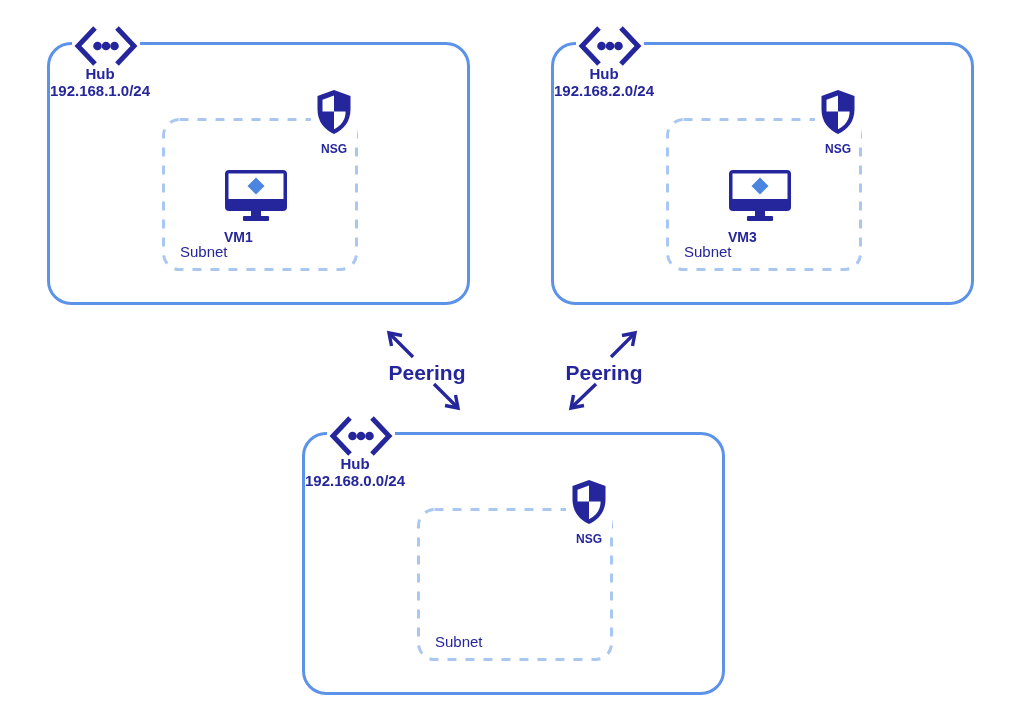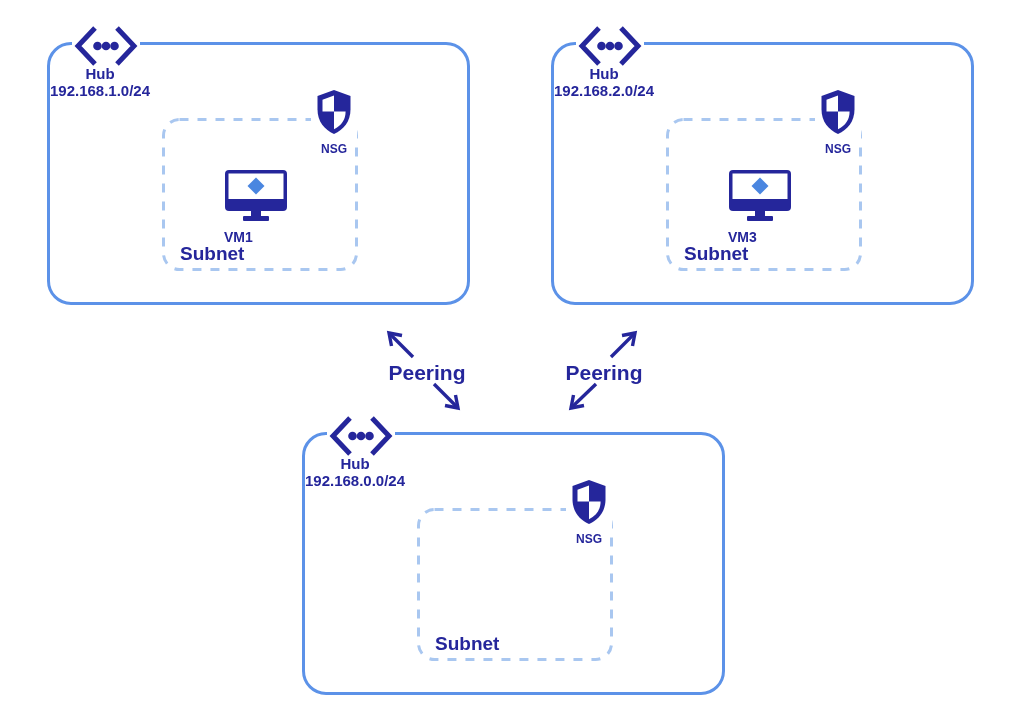--- a/index.html
+++ b/index.html
@@ -20,21 +20,21 @@
   .vnet2{left:551px;top:42px;}
   .vnet3{left:302px;top:432px;}
 
   .hub-icon{position:absolute;left:22px;top:-21px;width:68px;height:44px;background:var(--bg);
             display:flex;align-items:center;justify-content:center;}
   .hub-text{position:absolute;left:-30px;top:20px;width:160px;text-align:center;
             font-size:15px;line-height:17px;font-weight:700;}
 
   .subnet-svg{position:absolute;left:112px;top:73px;width:196px;height:153px;}
   .subnet-rect{fill:none;stroke:var(--subnet_border);stroke-width:3;stroke-dasharray:9 9;}
-  .subnet-label{position:absolute;left:130px;top:198px;font-size:19px;font-weight:700;}
+  .subnet-label{position:absolute;left:130px;top:198px;font-size:15px;font-weight:400;}
 
   .nsg{position:absolute;left:258px;top:44px;width:52px;text-align:center;}
   .nsg .icon-wrap{display:inline-block;background:var(--bg);padding:0 4px;}
   .nsg-label{margin-top:1px;font-size:12px;font-weight:700;background:var(--bg);display:inline-block;padding:0 3px;}
 
   .vm{position:absolute;left:174px;top:124px;width:80px;text-align:left;}
   .vm-label{margin-top:3px;font-size:14px;font-weight:700;}
 
   .shield-body{fill:var(--navy);}
   .shield-white{fill:#fff;}

